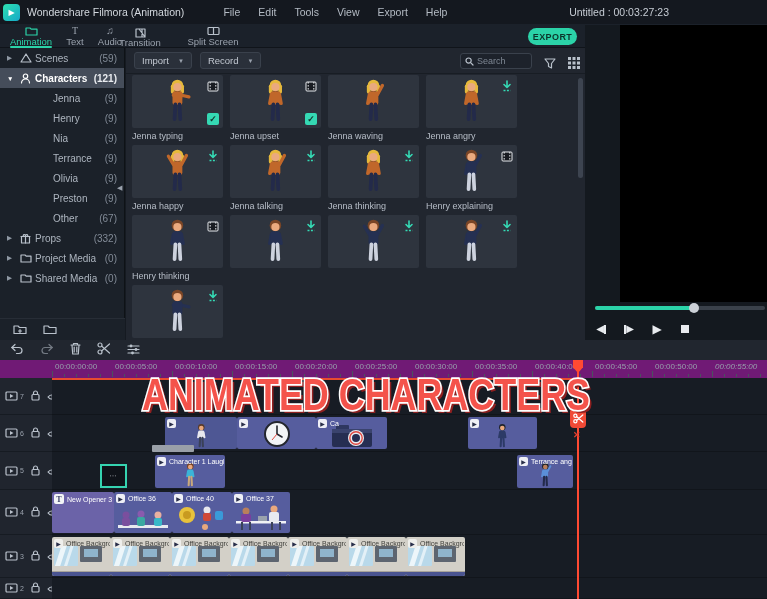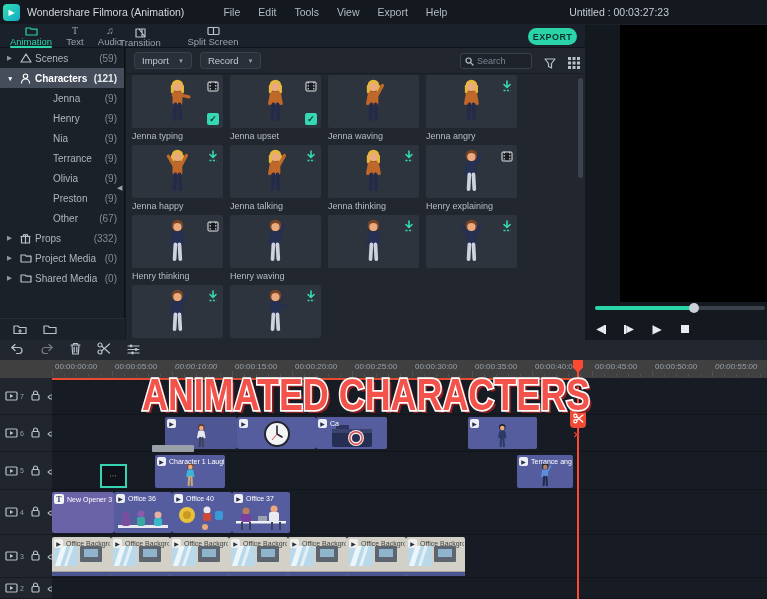--- a/index.html
+++ b/index.html
@@ -57,21 +57,21 @@
 #seekknob{position:absolute;top:-3px;width:10px;height:10px;border-radius:50%;background:#ccd1d7}
 #pcontrols{position:absolute;left:8px;top:293px;width:174px;height:22px;display:flex;align-items:center;gap:12px;color:#e8ebef}
 .pbtn{display:flex;align-items:center;justify-content:center;width:16px;height:16px}
 .tri{font-size:10px;line-height:10px}
 .vbar{display:inline-block;width:2px;height:9px;background:#e8ebef}
 .stopsq{display:inline-block;width:8px;height:8px;background:#e8ebef}
 
 #timeline{left:0;top:340px;width:767px;height:259px;background:#191e26}
 #tltoolbar{position:absolute;left:0;top:0;width:767px;height:20px;background:#21262f;display:flex;align-items:center;gap:16px;padding-left:10px}
 #tl-l2{position:absolute;left:6px;top:24px;display:flex;gap:10px}
-#ruler{position:absolute;left:0;top:20px;width:767px;height:18px;background:#404040;overflow:hidden}
+#ruler{position:absolute;left:0;top:20px;width:767px;height:18px;background:#701a75;overflow:hidden}
 .rlabel{position:absolute;top:2px;font-size:8px;color:#97a0ac;white-space:nowrap}
 .tick{position:absolute;bottom:1px;width:1px;background:#4a525e}
 #redline{position:absolute;left:52px;top:38px;width:526px;height:2px;background:#e84b2f;z-index:6}
 #tracks{position:absolute;left:0;top:38px;width:767px;height:221px;overflow:hidden}
 .trow{position:absolute;left:0;width:767px}
 .thead{position:absolute;left:0;top:0;bottom:0;width:52px;background:#20252e;border-bottom:1px solid #161b22;display:flex;align-items:center;gap:7px;padding-left:5px}
 .tlane{position:absolute;left:52px;right:0;top:0;bottom:0;background:#171c24;border-bottom:1px solid #11151b}
 .tnum{font-size:7px;color:#9aa2ad;margin-left:-5px}
 .clip{position:absolute;border-radius:2px;overflow:hidden}
 .cliplabel{position:absolute;left:2px;top:2px;display:flex;align-items:center;gap:3px;font-size:7px;color:#fff;white-space:nowrap;overflow:hidden;max-width:95%;z-index:3}
@@ -441,33 +441,20 @@
                 <path d="M25 20 L27 31" stroke="#253052" stroke-width="4" stroke-linecap="round" fill="none"></path>
                 <rect x="14" y="16" width="12" height="17" rx="3" fill="#253052"></rect>
                 <path d="M17.5 32 L16.5 50 M22.5 32 L23.5 50" stroke="#cdd2de" stroke-width="4.5" stroke-linecap="round" fill="none"></path>
               </svg></span>
             <span class="badge-tr"><svg width="12" height="11" viewBox="0 0 12 11">
                 <rect x="1" y="1" width="10" height="9" rx="1" style="fill:rgba(0,0,0,.45);stroke:#e8ebef;stroke-width:1"></rect>
                 <path d="M3.2 1 v9 M8.8 1 v9" style="stroke:#e8ebef;stroke-width:1;stroke-dasharray:1.6 1.4"></path>
               </svg></span>
           </div>
           <div class="cname">Henry thinking</div>
-        </div>
-        <div class="card">
-          <div class="thumb">
-            <span><svg width="32.857142857142854" height="46" viewBox="0 0 40 56">
-                <circle cx="20" cy="9" r="7" fill="#7a4526"></circle>
-                <circle cx="20" cy="11" r="5" fill="#eaa97e"></circle>
-                <path d="M15 20 L13 31" stroke="#253052" stroke-width="4" stroke-linecap="round" fill="none"></path>
-                <path d="M25 20 L31 9" stroke="#253052" stroke-width="4" stroke-linecap="round" fill="none"></path>
-                <rect x="14" y="16" width="12" height="17" rx="3" fill="#253052"></rect>
-                <path d="M17.5 32 L16.5 50 M22.5 32 L23.5 50" stroke="#cdd2de" stroke-width="4.5" stroke-linecap="round" fill="none"></path>
-              </svg></span>
-          </div>
-          <div class="cname">Henry waving</div>
         </div>
         <div class="card">
           <div class="thumb">
             <span><svg width="32.857142857142854" height="46" viewBox="0 0 40 56">
                 <circle cx="20" cy="9" r="7" fill="#7a4526"></circle>
                 <circle cx="20" cy="11" r="5" fill="#eaa97e"></circle>
                 <path d="M15 20 L13 31" stroke="#253052" stroke-width="4" stroke-linecap="round" fill="none"></path>
                 <path d="M25 20 L27 31" stroke="#253052" stroke-width="4" stroke-linecap="round" fill="none"></path>
                 <rect x="14" y="16" width="12" height="17" rx="3" fill="#253052"></rect>
                 <path d="M17.5 32 L16.5 50 M22.5 32 L23.5 50" stroke="#cdd2de" stroke-width="4.5" stroke-linecap="round" fill="none"></path>
@@ -649,21 +636,21 @@
         <div class="tick" style="left: 676px; height: 3px;"></div>
         <div class="tick" style="left: 688px; height: 3px;"></div>
         <div class="tick" style="left: 700px; height: 3px;"></div>
         <div class="tick" style="left: 712px; height: 6px;"></div>
         <div class="tick" style="left: 724px; height: 3px;"></div>
         <div class="tick" style="left: 736px; height: 3px;"></div>
         <div class="tick" style="left: 748px; height: 3px;"></div>
         <div class="tick" style="left: 760px; height: 3px;"></div>
         <div class="rlabel" style="left: 55px;">00:00:00:00</div>
         <div class="rlabel" style="left: 115px;">00:00:05:00</div>
-        <div class="rlabel" style="left: 175px; font-style: italic;">00:00:10:00</div>
+        <div class="rlabel" style="left: 175px;">00:00:10:00</div>
         <div class="rlabel" style="left: 235px;">00:00:15:00</div>
         <div class="rlabel" style="left: 295px;">00:00:20:00</div>
         <div class="rlabel" style="left: 355px;">00:00:25:00</div>
         <div class="rlabel" style="left: 415px;">00:00:30:00</div>
         <div class="rlabel" style="left: 475px;">00:00:35:00</div>
         <div class="rlabel" style="left: 535px;">00:00:40:00</div>
         <div class="rlabel" style="left: 595px;">00:00:45:00</div>
         <div class="rlabel" style="left: 655px;">00:00:50:00</div>
         <div class="rlabel" style="left: 715px; font-style: italic;">00:00:55:00</div>
       </div>

